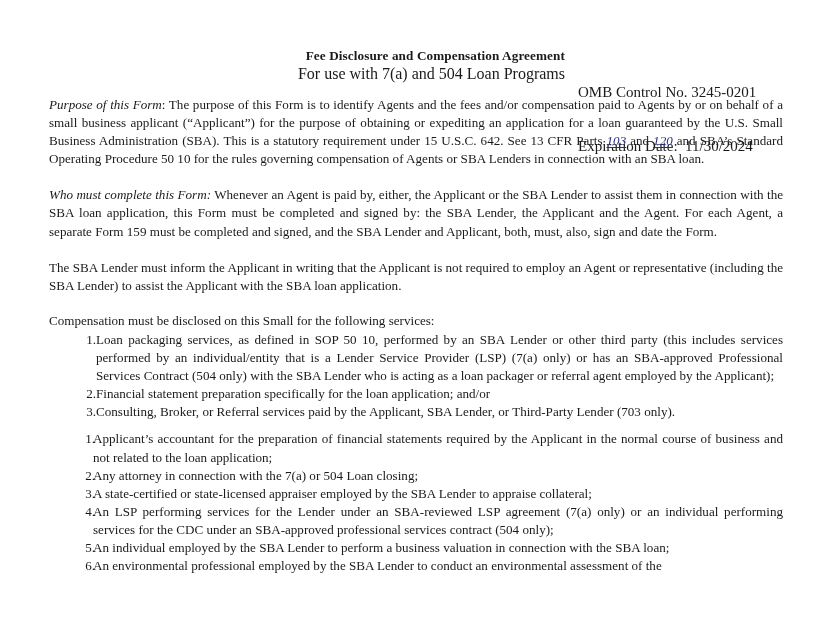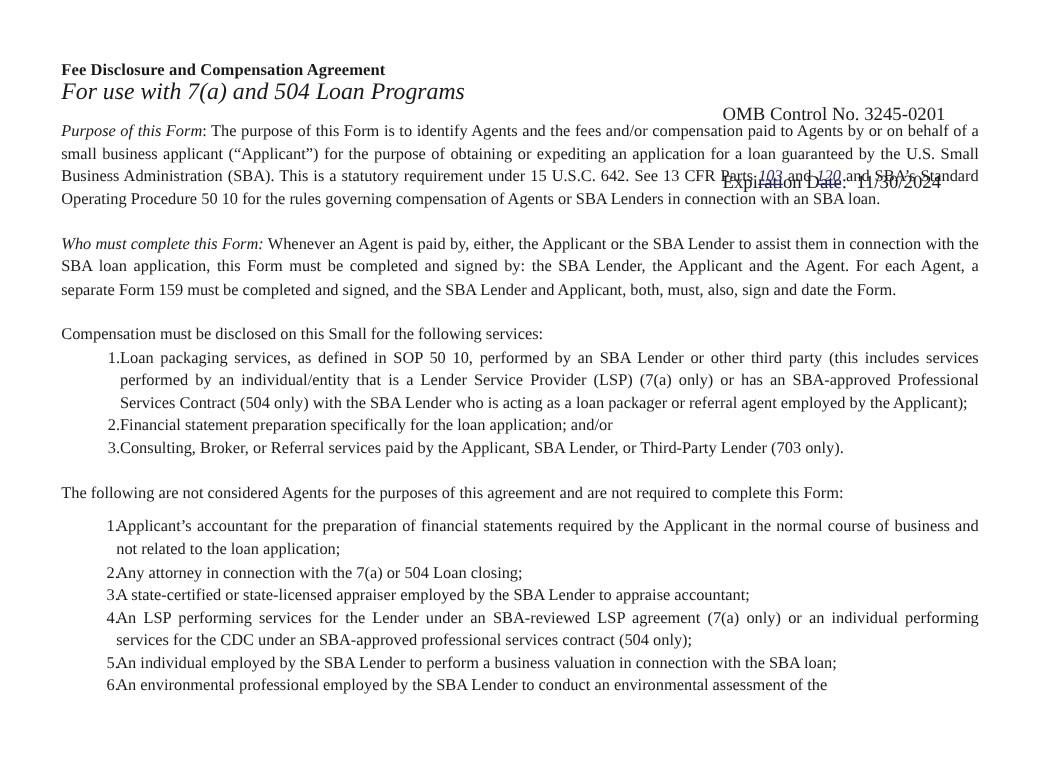--- a/index.html
+++ b/index.html
@@ -28,37 +28,37 @@
   .doc-header {
     position: absolute;
     top: 47px;
     left: 49px;
     right: 48px;
     display: flex;
     align-items: flex-start;
   }
   .header-left {
     width: 516px;
+    text-align: right;
     padding-right: 0;
   }
   .header-right {
     margin-left: 13px;
     text-align: left;
     white-space: pre;
   }
   .hdr-title {
     font-size: 13.2px;
     font-weight: bold;
     line-height: 18px;
     letter-spacing: 0.1px;
   }
   .hdr-sub {
-    font-size: 19px;
+    font-size: 16px;
     line-height: 18px;
-    font-style: italic;
   }
   .hdr-omb {
     font-size: 15px;
     line-height: 18px;
     white-space: pre;
   }
 
   
   .body-area {
     position: absolute;
@@ -146,52 +146,52 @@
       <div class="hdr-omb">Expiration Date:  11/30/2024</div>
     </div>
   </div>
 
   <div class="body-area">
 
     <p class="para"><span class="lead-label">Purpose of this Form</span><span>: The purpose of this Form is to identify Agents and the fees and/or compensation paid to Agents by or on behalf of a small business applicant (“Applicant”) for the purpose of obtaining or expediting an application for a loan guaranteed by the U.S. Small Business Administration (SBA). This is a statutory requirement under 15 U.S.C. 642. See 13 CFR Parts </span><span class="doclink">103</span><span> and </span><span class="doclink">120</span><span> and SBA’s Standard Operating Procedure 50 10 for the rules governing compensation of Agents or SBA Lenders in connection with an SBA loan.</span></p>
 
     <p class="para gap-para"><span class="lead-label">Who must complete this Form:</span><span> Whenever an Agent is paid by, either, the Applicant or the SBA Lender to assist them in connection with the SBA loan application, this Form must be completed and signed by: the SBA Lender, the Applicant and the Agent. For each Agent, a separate Form 159 must be completed and signed, and the SBA Lender and Applicant, both, must, also, sign and date the Form.</span></p>
 
+    <p class="para gap-para">The SBA Lender must inform the Applicant in writing that the Applicant is not required to employ an Agent or representative (including the SBA Lender) to assist the Applicant with the SBA loan application.</p>
 
     <p class="para gap-small">Compensation must be disclosed on this Small for the following services:</p>
 
     <ol class="numlist list-a">
       <li>
         <span class="num">1.</span>
         <span class="txt">Loan packaging services, as defined in SOP 50 10, performed by an SBA Lender or other third party (this includes services performed by an individual/entity that is a Lender Service Provider (LSP) (7(a) only) or has an SBA-approved Professional Services Contract (504 only) with the SBA Lender who is acting as a loan packager or referral agent employed by the Applicant);</span>
       </li>
       <li>
         <span class="num">2.</span>
         <span class="txt">Financial statement preparation specifically for the loan application; and/or</span>
       </li>
       <li>
         <span class="num">3.</span>
         <span class="txt">Consulting, Broker, or Referral services paid by the Applicant, SBA Lender, or Third-Party Lender (703 only).</span>
       </li>
     </ol>
 
-    <p class="para gap-para">The following are not considered Agents for the purposes of this agreement  and are not required to complete this Form:</p>
 
     <ol class="numlist list-b">
       <li>
         <span class="num">1.</span>
         <span class="txt">Applicant’s accountant for the preparation of financial statements required by the Applicant in the normal course of business and not related to the loan application;</span>
       </li>
       <li>
         <span class="num">2.</span>
         <span class="txt">Any attorney in connection with the 7(a) or 504 Loan closing;</span>
       </li>
       <li>
         <span class="num">3.</span>
-        <span class="txt">A state-certified or state-licensed appraiser employed by the SBA Lender to appraise accountant;</span>
+        <span class="txt">A state-certified or state-licensed appraiser employed by the SBA Lender to appraise collateral;</span>
       </li>
       <li>
         <span class="num">4.</span>
         <span class="txt">An LSP performing services for the Lender under an SBA-reviewed LSP agreement (7(a) only) or an individual performing services for the CDC under an SBA-approved professional services contract (504 only);</span>
       </li>
       <li>
         <span class="num">5.</span>
         <span class="txt">An individual employed by the SBA Lender to perform a business valuation in connection with the SBA loan;</span>
       </li>
       <li>

